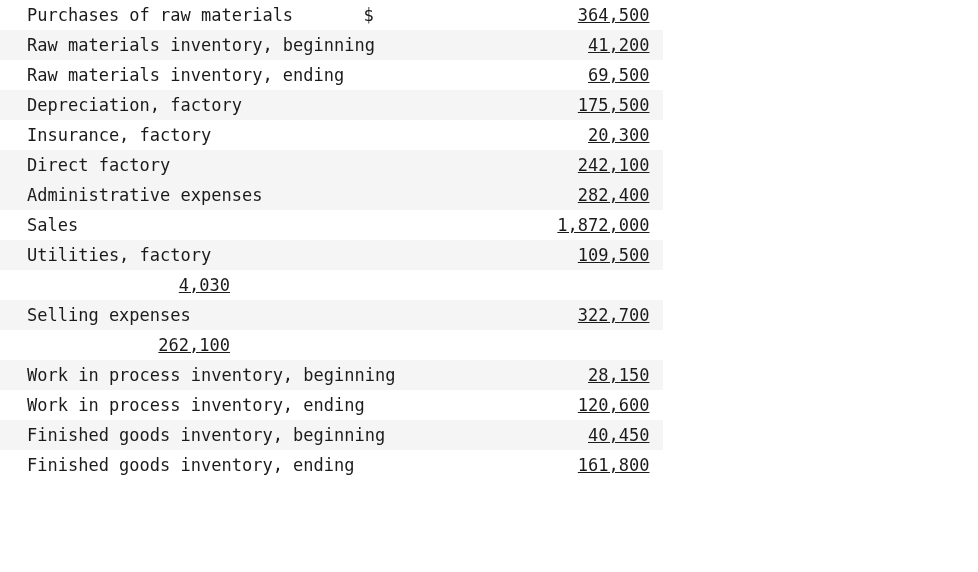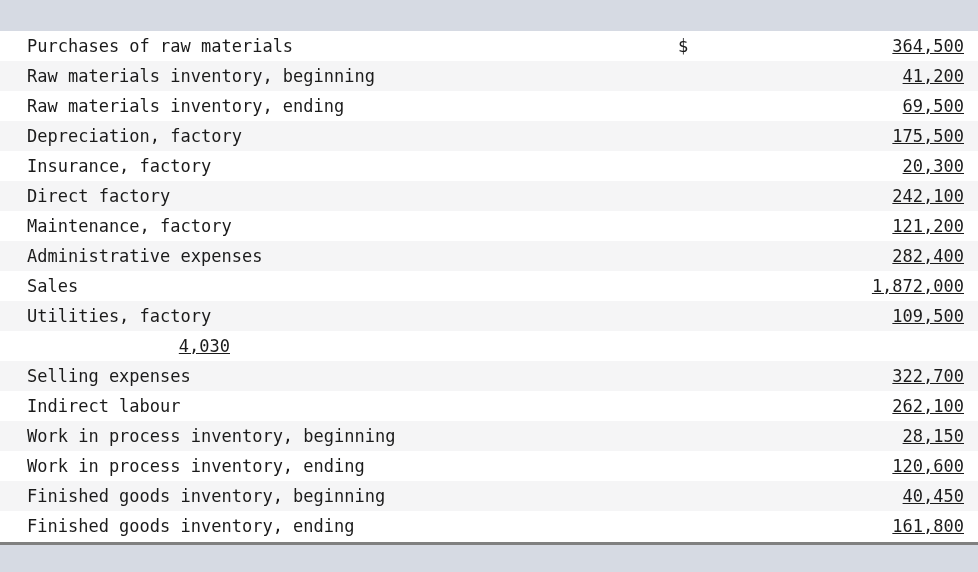--- a/index.html
+++ b/index.html
@@ -11,21 +11,20 @@
     width: 978px;
     height: 572px;
     overflow: hidden;
     font-family: "DejaVu Sans Mono", "Liberation Mono", monospace;
   }
 
   #sheet {
     width: 978px;
     height: 572px;
     display: flex;
-    flex-direction: column;
     background: #ffffff;
   }
 
   .band {
     background: #d6dae3;
     flex: 0 0 auto;
   }
   .band-top    { height: 31px; }
   .band-bottom { height: 27px; }
 
@@ -155,29 +154,20 @@
       </div>
       <div class="row alt">
         <div class="label">Direct factory</div>
         <div class="amount-cell">
           <div class="currency">
             <span></span>
           </div>
           <div class="amount">242,100</div>
         </div>
       </div>
-      <div class="row">
-        <div class="label">Maintenance, factory</div>
-        <div class="amount-cell">
-          <div class="currency">
-            <span></span>
-          </div>
-          <div class="amount">121,200</div>
-        </div>
-      </div>
       <div class="row alt">
         <div class="label">Administrative expenses</div>
         <div class="amount-cell">
           <div class="currency">
             <span></span>
           </div>
           <div class="amount">282,400</div>
         </div>
       </div>
       <div class="row">
@@ -209,21 +199,20 @@
       <div class="row alt">
         <div class="label">Selling expenses</div>
         <div class="amount-cell">
           <div class="currency">
             <span></span>
           </div>
           <div class="amount">322,700</div>
         </div>
       </div>
       <div class="row">
-        <div class="label">Indirect labour</div>
         <div class="amount-cell">
           <div class="currency">
             <span></span>
           </div>
           <div class="amount">262,100</div>
         </div>
       </div>
       <div class="row alt">
         <div class="label">Work in process inventory, beginning</div>
         <div class="amount-cell">

